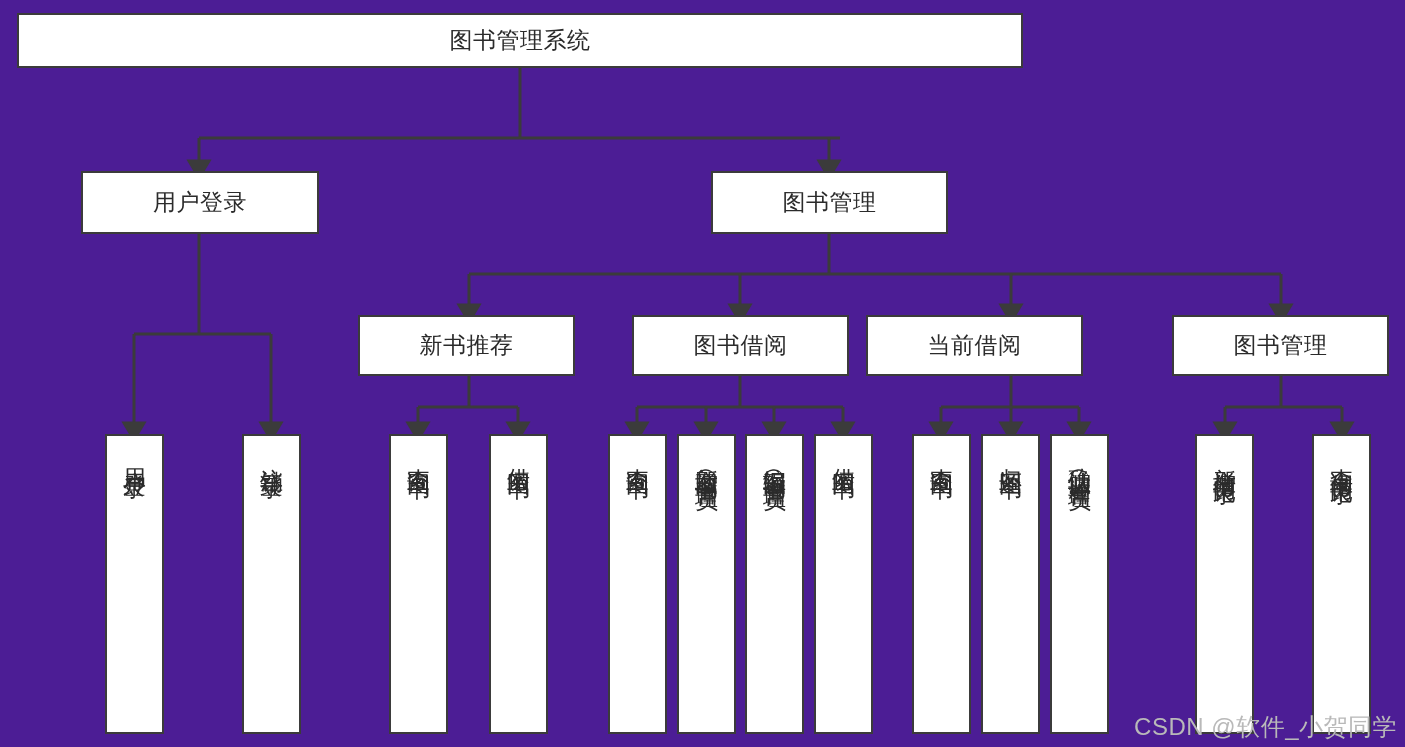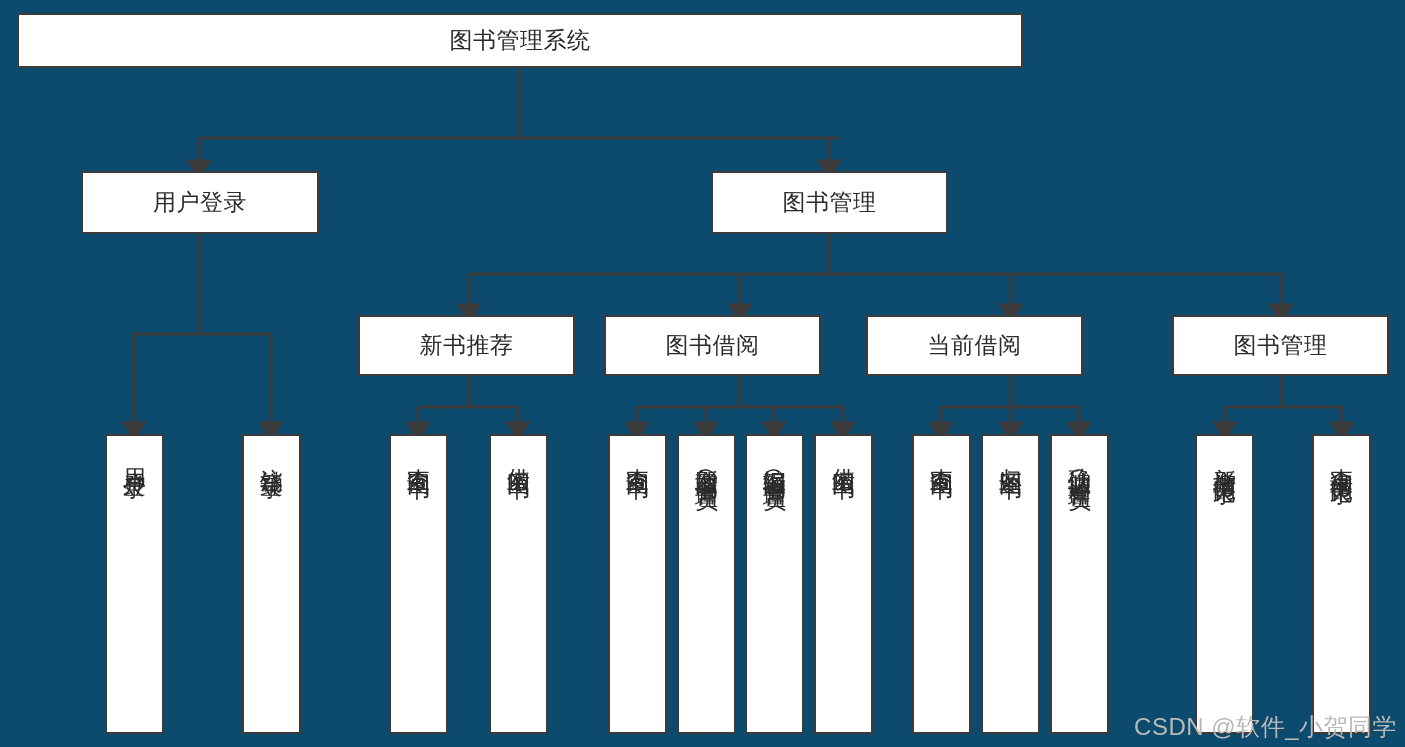--- a/index.html
+++ b/index.html
@@ -8,21 +8,21 @@
     padding: 0;
     background: #ffffff;
   }
   body {
     font-family: "Liberation Sans", "DejaVu Sans", sans-serif;
   }
   #canvas {
     position: relative;
     width: 1405px;
     height: 747px;
-    background: #0c4a6e;
+    background: #4c1d95;
     overflow: hidden;
   }
   #wires {
     position: absolute;
     left: 0;
     top: 0;
     width: 1405px;
     height: 747px;
     pointer-events: none;
   }
@@ -137,21 +137,21 @@
   </div>
 
   <div class="node horiz" style="left:711px; top:171px; width:237px; height:63px;">
     <span class="lbl">图书管理</span>
   </div>
 
   <div class="node horiz" style="left:358px; top:315px; width:217px; height:61px;">
     <span class="lbl">新书推荐</span>
   </div>
 
-  <div class="node horiz" style="left:604px; top:315px; width:217px; height:61px;text-align:right;">
+  <div class="node horiz" style="left:632px; top:315px; width:217px; height:61px;text-align:right;">
     <span class="lbl">图书借阅</span>
   </div>
 
   <div class="node horiz" style="left:866px; top:315px; width:217px; height:61px;">
     <span class="lbl">当前借阅</span>
   </div>
 
   <div class="node horiz" style="left:1172px; top:315px; width:217px; height:61px;">
     <span class="lbl">图书管理</span>
   </div>

